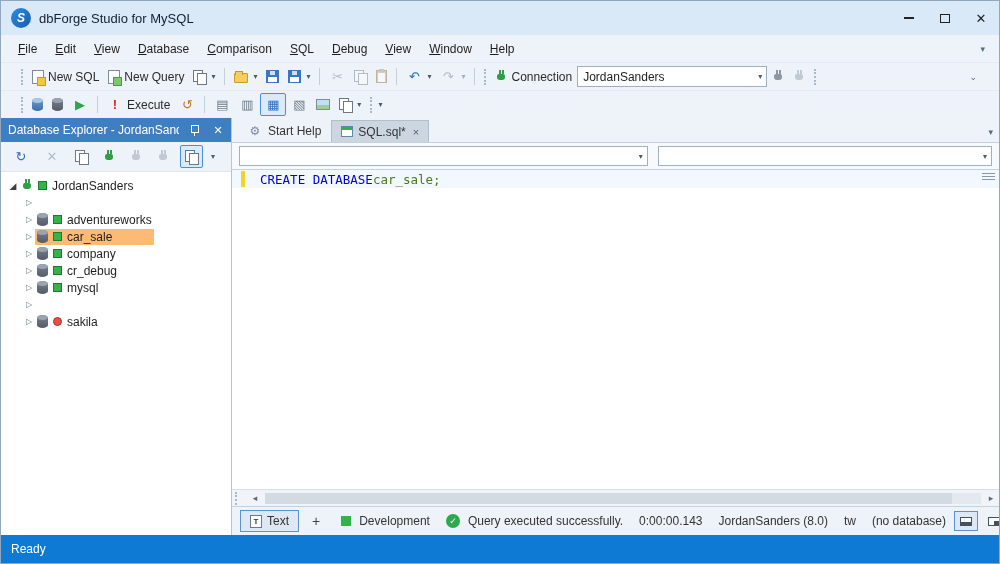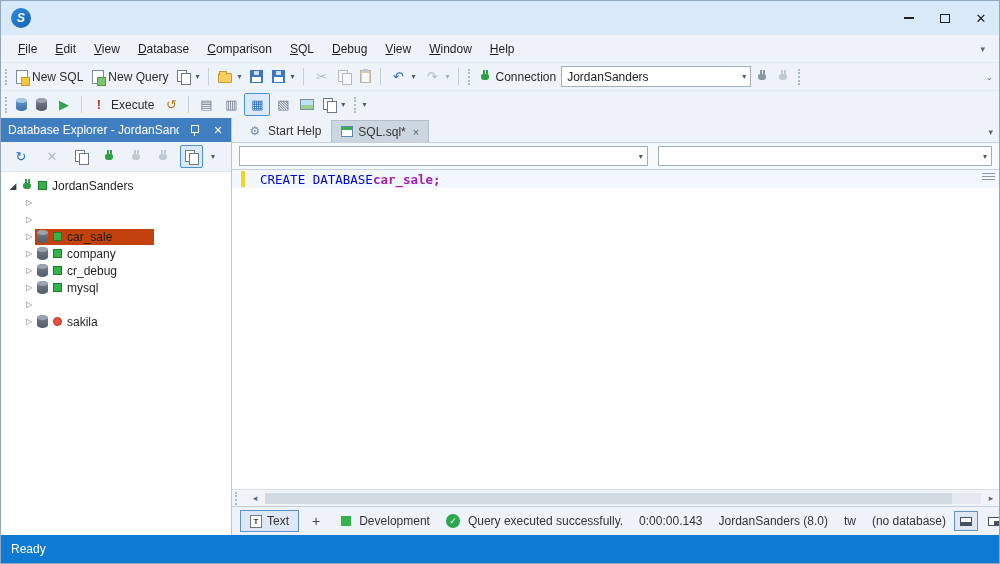--- a/index.html
+++ b/index.html
@@ -15,21 +15,21 @@
   .glyph-min { width:10px; height:0; border-bottom:2px solid #222; display:inline-block; }
   .glyph-max { width:10px; height:9px; border:1.5px solid #222; display:inline-block; }
 
   
   .menubar { height:27px; display:flex; align-items:center; padding:0 8px; flex:0 0 auto; }
   .menu-item { display:inline-block; padding:4px 9px; cursor:default; }
   .menu-item::first-letter { text-decoration:underline; }
   .bar-chevron { margin-left:auto; color:#5a6b7c; font-size:9px; padding:0 6px; }
 
   
-  .toolbar { height:28px; display:flex; align-items:center; padding:0 0; gap:1px; border-top:1px solid #e2eaf2; flex:0 0 auto; }
+  .toolbar { height:28px; display:flex; align-items:center; padding:0 16px; gap:1px; border-top:1px solid #e2eaf2; flex:0 0 auto; }
   .tb-grip { width:0; height:16px; border-left:2px dotted #a9bac9; margin:0 4px; }
   .tb-sep { width:1px; height:17px; background:#c4cfda; margin:0 4px; }
   .tb-btn { height:23px; display:flex; align-items:center; gap:4px; padding:0 4px; border-radius:2px; color:#2a2a2a; cursor:default; }
   .tb-btn.active { background:#dbe9f8; border:1px solid #4a90d9; }
   .drop { font-size:8px; color:#4c5c6c; margin-left:1px; }
   .gicon { width:16px; height:16px; display:inline-flex; align-items:center; justify-content:center; font-size:13px; }
   .muted { opacity:.45; }
   .blue { color:#2c6fc0; } .green { color:#2fa44c; } .amber { color:#c07a26; } .gray { color:#6b7886; } .red { color:#d42a1d; font-weight:bold; }
 
   
@@ -75,41 +75,41 @@
   .explorer-title { flex:1; white-space:nowrap; overflow:hidden; }
   .hdr-btn { width:18px; height:18px; display:flex; align-items:center; justify-content:center; color:#fff; font-size:11px; cursor:default; }
   .explorer-toolbar { height:30px; flex:0 0 auto; display:flex; align-items:center; gap:7px; padding:0 8px; background:#eef3f9; border-bottom:1px solid #dee6ee; }
   .tree { flex:1; overflow:hidden; padding-top:5px; background:#fff; }
   .tree-row { height:17px; display:flex; align-items:center; cursor:default; }
   .twisty { width:12px; text-align:center; font-size:8px; color:#6e7b87; flex:0 0 auto; }
   .twisty.exp { color:#3a3f45; font-size:9px; }
   .tree-row.root { padding-left:6px; }
   .tree-row.child { padding-left:22px; }
   .row-hl { display:flex; align-items:center; gap:5px; padding:1px 42px 1px 2px; }
-  .tree-row.selected .row-hl { background:#c2410c; }
+  .tree-row.selected .row-hl { background:#fdba74; }
   .tree-label { white-space:nowrap; }
 
   
   .main { flex:1; display:flex; flex-direction:column; min-width:0; background:#eef3f9; }
   .doc-tabs { height:24px; flex:0 0 auto; display:flex; align-items:flex-end; padding-left:6px; gap:1px; position:relative; }
   .tab { height:22px; display:flex; align-items:center; gap:5px; padding:0 9px; color:#333; cursor:default; }
   .tab.active { background:#ccd6e0; border:1px solid #b2bec9; border-bottom:none; }
   .tab-close { font-size:11px; color:#55616d; margin-left:2px; }
   .tabs-chevron { position:absolute; right:6px; bottom:5px; font-size:9px; color:#5a6b7c; }
 
   .combo-row { height:27px; flex:0 0 auto; display:flex; align-items:center; gap:10px; padding:3px 7px; background:#f7fafd; border-top:1px solid #c6d1dc; }
   .combo { height:20px; background:#fff; border:1px solid #9fb0c0; display:flex; align-items:center; cursor:default; }
   .combo .combo-val { flex:1; padding:0 5px; white-space:nowrap; overflow:hidden; }
   .combo .drop { margin-right:4px; }
   .combo.c-left { flex:1 1 55%; } .combo.c-right { flex:1 1 45%; }
 
   .editor { flex:1; min-height:0; background:#fff; position:relative; border-top:1px solid #c6d1dc; font-family:"DejaVu Sans Mono","Liberation Mono",monospace; font-size:12.5px; }
   .code-line { position:relative; height:18px; display:flex; align-items:center; padding-left:28px; background:#f2f8fe; }
   .change-bar { position:absolute; left:9px; top:1px; bottom:1px; width:4px; background:#f2d51c; }
-  .kw { color:#0000e0; } .plain { color:#a21caf;font-weight:bold; }
+  .kw { color:#0000e0; } .plain { color:#4d7c0f; }
   .splitter-grip { position:absolute; top:3px; right:4px; width:13px; height:8px; background:repeating-linear-gradient(#8a97a4 0 1px, transparent 1px 3px); }
 
   .hscroll { height:17px; flex:0 0 auto; display:flex; align-items:center; background:#f0f3f7; border-top:1px solid #d6dee6; }
   .hs-grip { width:9px; height:13px; border-left:2px dotted #a9bac9; margin:0 3px; }
   .hs-btn { width:16px; text-align:center; font-size:9px; color:#5a6b7c; cursor:default; }
   .hs-track { flex:1; height:11px; margin:0 2px; background:#e4e9ef; position:relative; }
   .hs-thumb { position:absolute; left:0; top:0; bottom:0; width:96%; background:#d2dae2; }
 
   .bottom-bar { height:29px; flex:0 0 auto; display:flex; align-items:center; gap:8px; padding:0 8px; background:#eef3f9; border-top:1px solid #c6d1dc; color:#333; }
   .text-tab { display:flex; align-items:center; gap:5px; padding:3px 9px; background:#dde8f4; border:1px solid #5b93c8; cursor:default; }
@@ -124,20 +124,21 @@
 
   .statusbar { height:28px; flex:0 0 auto; background:#0e7ad3; color:#fff; display:flex; align-items:center; padding:0 10px; }
 </style>
 </head>
 <body>
 
 <div class="window">
 
   <div class="titlebar">
     <span class="app-logo">S</span>
+    <span class="app-title">dbForge Studio for MySQL</span>
     <div class="win-controls">
       <span class="win-btn">
           <span class="glyph-min"></span>
         </span>
       <span class="win-btn">
           <span class="glyph-max"></span>
         </span>
       <span class="win-btn">
           <span>✕</span>
         </span>
@@ -310,20 +311,25 @@
             <span class="plug-icon greenp"></span>
             <span class="status-dot sgreen"></span>
             <span class="tree-label">JordanSanders</span>
           </span>
         </div>
         <div class="tree-row child">
           <span class="twisty">▷</span>
         </div>
         <div class="tree-row child">
           <span class="twisty">▷</span>
+          <span class="row-hl">
+            <span class="cylinder"></span>
+            <span class="status-dot sgreen"></span>
+            <span class="tree-label">adventureworks</span>
+          </span>
         </div>
         <div class="tree-row child selected">
           <span class="twisty">▷</span>
           <span class="row-hl">
             <span class="cylinder"></span>
             <span class="status-dot sgreen"></span>
             <span class="tree-label">car_sale</span>
           </span>
         </div>
         <div class="tree-row child">

